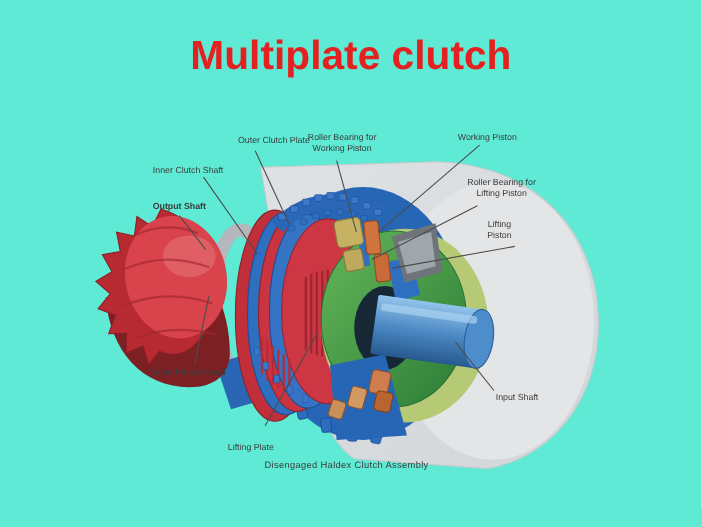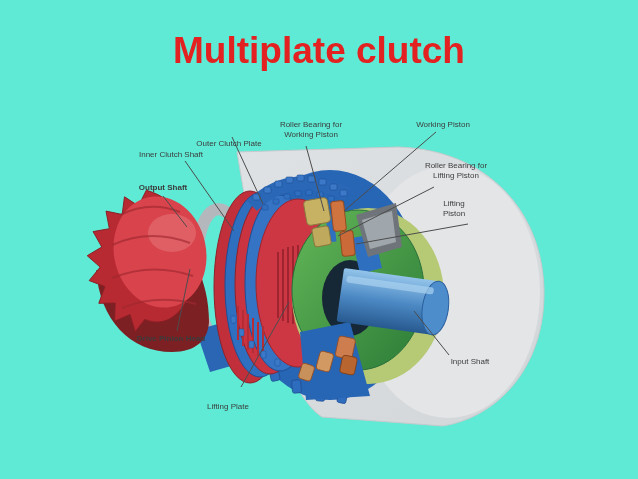--- a/index.html
+++ b/index.html
@@ -195,28 +195,29 @@
       <line x1="185" y1="161" x2="234" y2="231"></line>
       <line x1="434" y1="187" x2="338" y2="236"></line>
       <line x1="468" y1="224" x2="356" y2="244"></line>
       <line x1="163" y1="196" x2="187" y2="227"></line>
       <line x1="177" y1="331" x2="190" y2="269"></line>
       <line x1="449" y1="355" x2="414" y2="311"></line>
       <line x1="241" y1="387" x2="289" y2="302"></line>
     </g>
   </svg>
 
-  <div class="lbl" style="left:229px;top:123px;margin-top:16px;">Outer Clutch Plate</div>
+  <div class="lbl" style="left:249px;top:123px;">Outer Clutch Plate</div>
   <div class="lbl" style="left:311px;top:120px;">Roller Bearing for
 Working Piston</div>
   <div class="lbl" style="left:443px;top:120px;">Working Piston</div>
   <div class="lbl" style="left:171px;top:150px;">Inner Clutch Shaft</div>
   <div class="lbl" style="left:456px;top:161px;">Roller Bearing for
 Lifting Piston</div>
   <div class="lbl" style="left:163px;top:183px;font-weight:bold;">Output Shaft</div>
   <div class="lbl" style="left:454px;top:199px;">Lifting
 Piston</div>
   <div class="lbl" style="left:171px;top:334px;font-weight:bold;">Drive Pinion Head</div>
   <div class="lbl" style="left:470px;top:357px;">Input Shaft</div>
   <div class="lbl" style="left:228px;top:390px;margin-top:12px;">Lifting Plate</div>
 
+  <div class="caption" style="left:315px;top:417px;">Disengaged Haldex Clutch Assembly</div>
 
 </div>
 
 </body></html>

